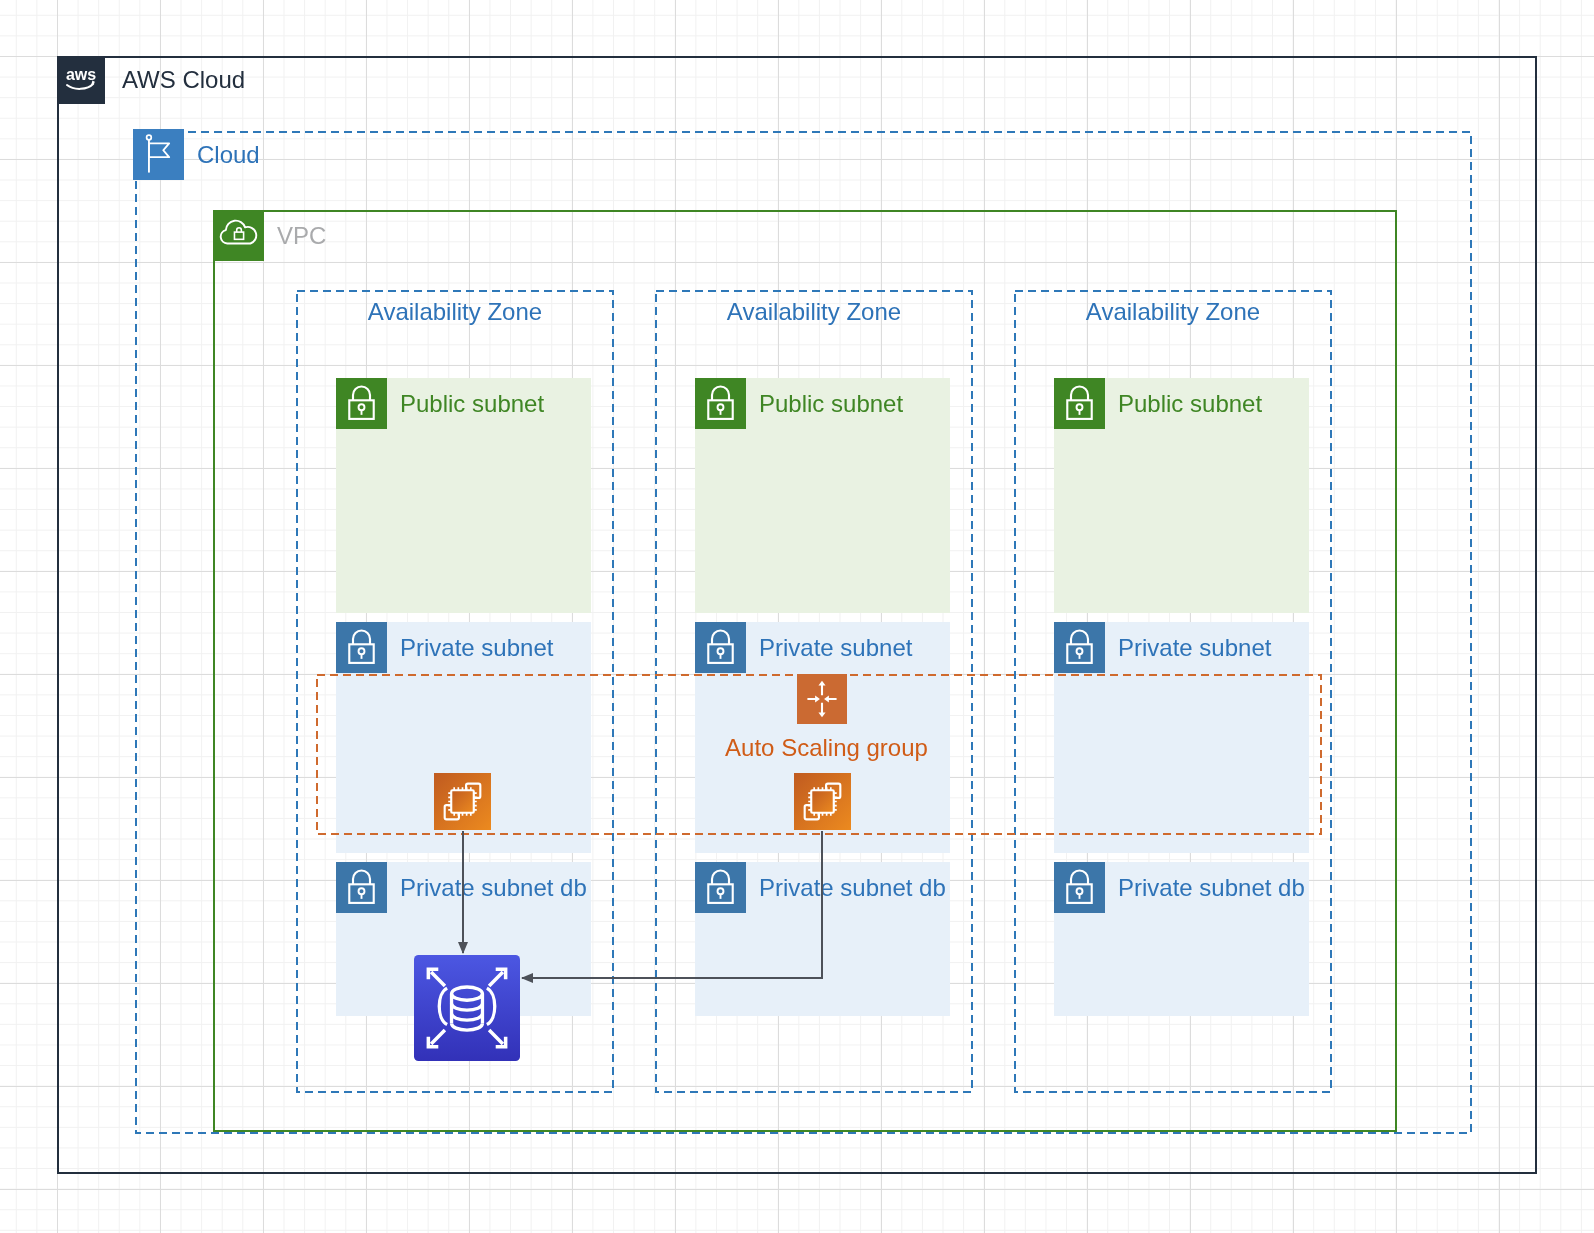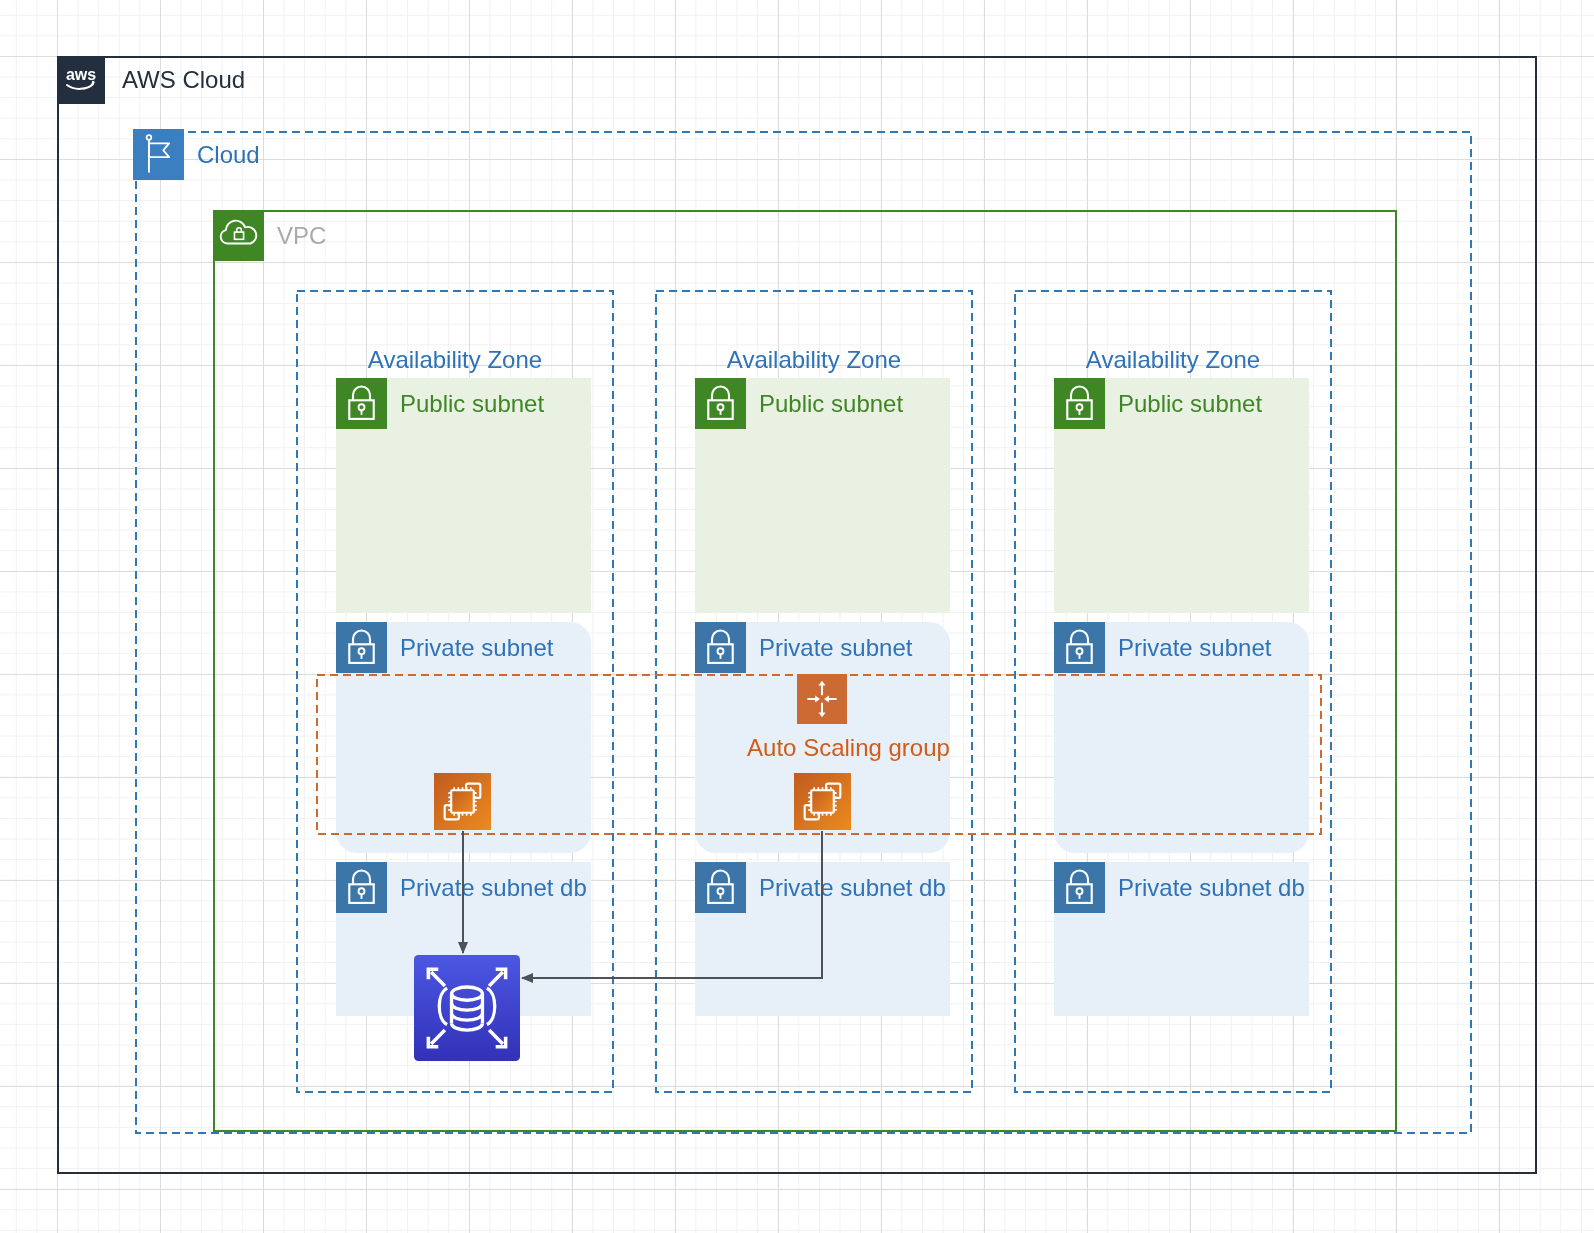--- a/index.html
+++ b/index.html
@@ -39,35 +39,35 @@
   .ic-navy{background:#232F3E;}
   .ic-blue-region{background:#3B7FC0;}
   .ic-green{background:#3F8624;}
   .ic-blue{background:#3C76A9;}
 
   .box-label{position:absolute;left:62px;top:-2px;line-height:51px;}
   .cloud-label{color:#232F3E;left:63px;line-height:48px;}
   .region-label{color:#2E73B8;}
   .vpc-label{color:#A9AAAC;text-align:center;}
 
-  .az-label{position:absolute;left:0;top:8px;width:100%;text-align:center;color:#2E73B8;margin-top:48px;}
+  .az-label{position:absolute;left:0;top:8px;width:100%;text-align:center;color:#2E73B8;}
 
   
   .subnet{position:absolute;left:40px;width:255px;}
   .subnet-pub{top:76px;height:235px;background:#E9F2E2;margin-top:12px;}
-  .subnet-priv{top:332px;height:231px;background:#E7F0F9;border-radius:21px;}
+  .subnet-priv{top:332px;height:231px;background:#E7F0F9;}
   .subnet-db{top:572px;height:154px;background:#E7F0F9;}
   .subnet .corner-icon{left:0;top:0;}
   .subnet-label{position:absolute;left:64px;top:0;line-height:51px;}
   .pub-label{color:#3F8624;}
   .priv-label{color:#2E73B8;}
 
   
   .asg{left:316px;top:674px;width:1006px;height:161px;}
-  .asg-label{left:696px;top:734px;width:257px;text-align:center;color:#D05C17;padding-left:48px;}
+  .asg-label{left:674px;top:734px;width:257px;text-align:center;color:#D05C17;padding-left:48px;}
 
   
   .res{display:block;}
   .ec2-1{left:434px;top:773px;}
   .ec2-2{left:794px;top:773px;}
   .asg-icon{left:797px;top:674px;}
   .db-icon{left:414px;top:955px;}
 
   .connectors{left:0;top:0;pointer-events:none;}
 </style>

